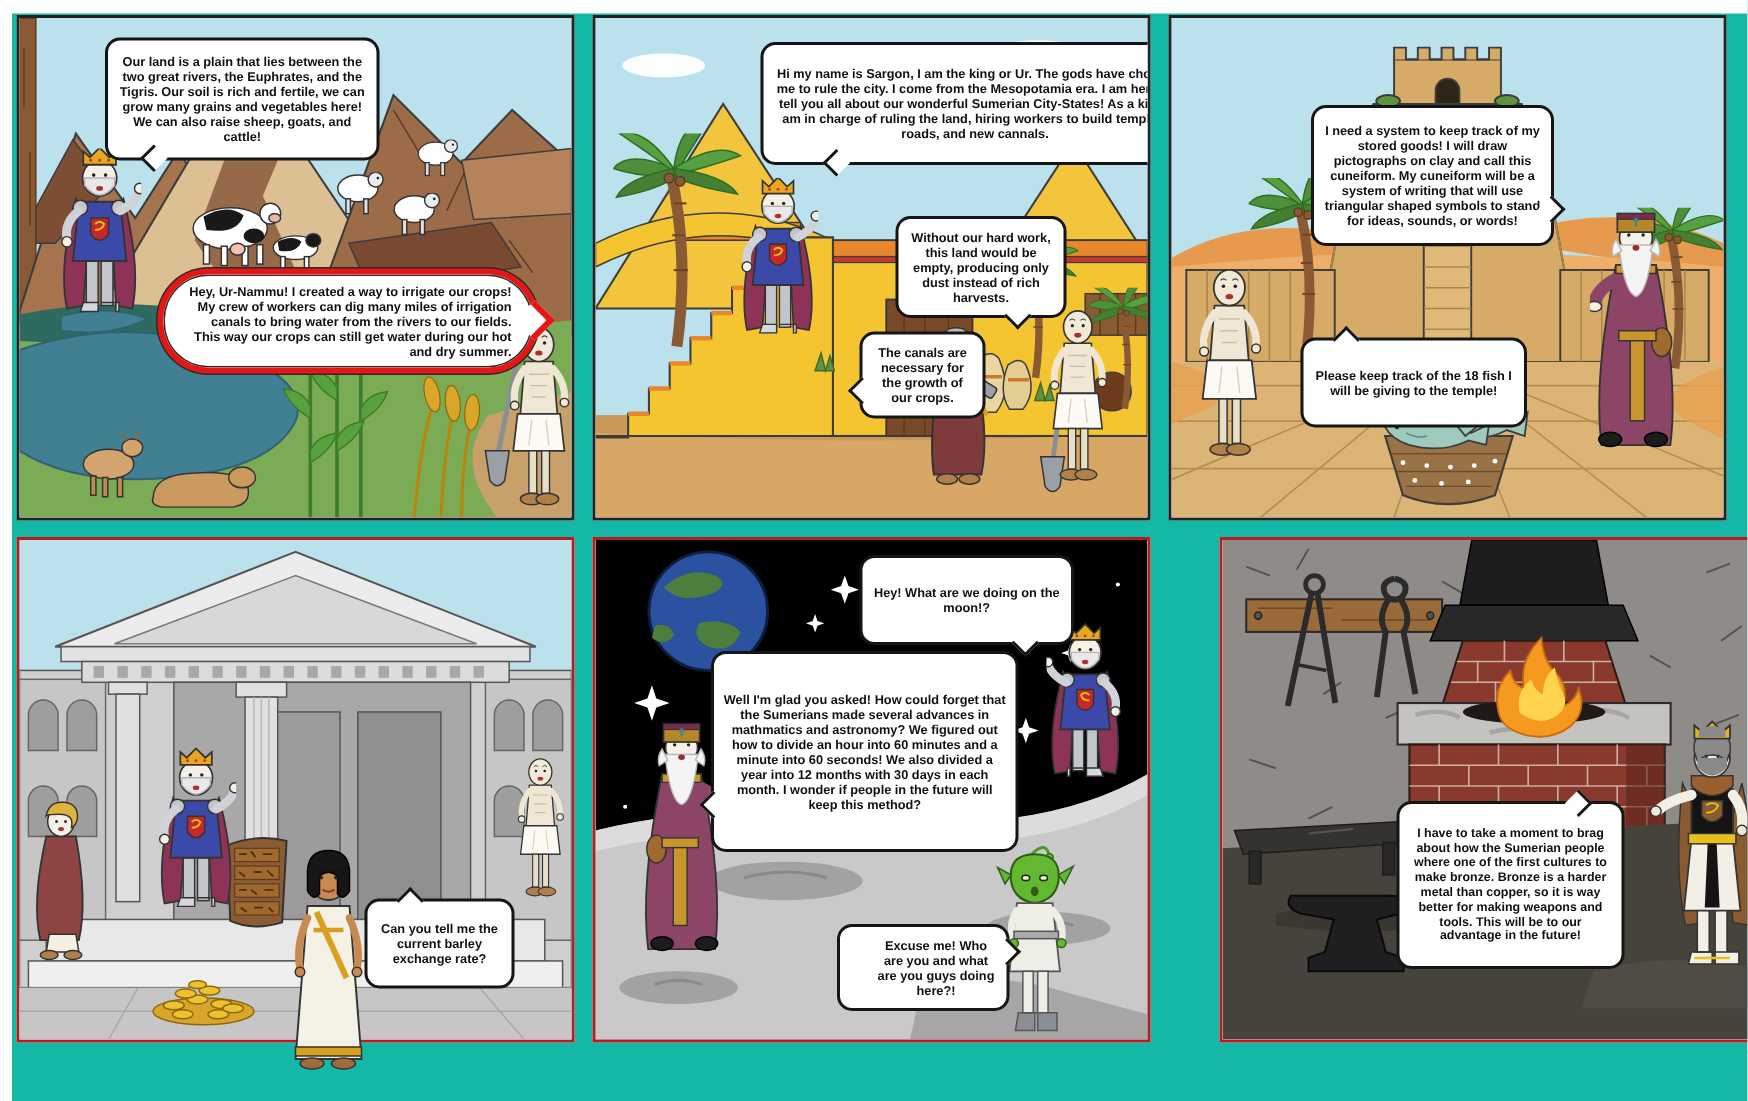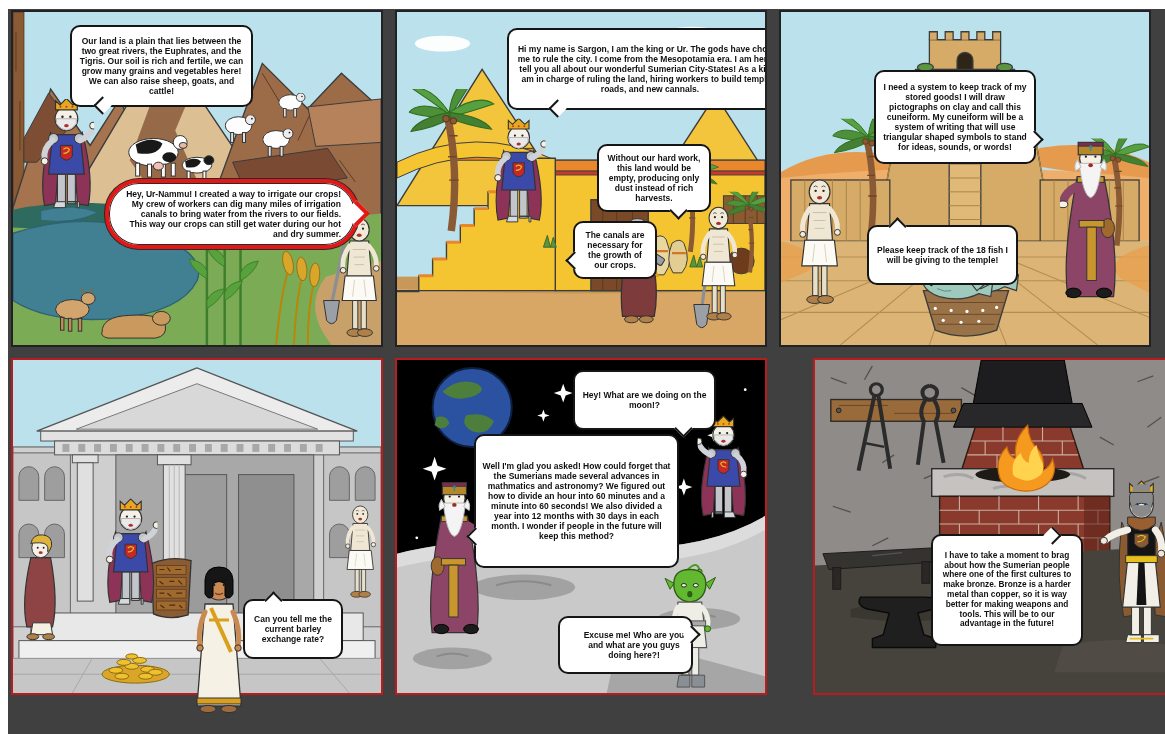--- a/index.html
+++ b/index.html
@@ -1,18 +1,18 @@
 <!DOCTYPE html>
 <html><head>
 <meta charset="utf-8">
 <style>
   html,body{margin:0;padding:0;background:#ffffff;}
   .page{position:relative;width:1165px;height:734px;background:#ffffff;overflow:hidden;
         font-family:"Liberation Sans",sans-serif;}
-  .board{position:absolute;left:8px;top:9px;right:0;bottom:0;background:#404040;}
+  .board{position:absolute;left:8px;top:9px;right:0;bottom:0;background:#14b8a6;}
   .panel{position:absolute;width:372px;height:337px;box-sizing:border-box;overflow:hidden;background:#fff;}
   .row1{border:2px solid #222226;}
   .row2{border:2px solid #b91c1c;}
   .panel svg.scene{position:absolute;left:0;top:0;width:100%;height:100%;z-index:1;}
   #p1{left:3px;top:1px;} #p2{left:387px;top:1px;} #p3{left:771px;top:1px;}
   #p4{left:3px;top:349px;overflow:visible;} #p5{left:387px;top:349px;} #p6{left:771px;top:349px;margin-left:34px;}
   .overflow-char{position:absolute;z-index:6;}
   .bubble{position:absolute;z-index:5;background:#ffffff;border:2px solid #151515;border-radius:10px;
           display:flex;align-items:center;justify-content:center;text-align:center;
           font-weight:bold;color:#101010;font-size:8.5px;line-height:1.18;
@@ -517,21 +517,21 @@
       </g>
     </svg>
     <div class="bubble" style="left:176px;top:10px;width:143px;height:60px;">
       <span class="tail t-br"></span>
       <span>Hey! What are we doing on the moon!?</span>
     </div>
     <div class="bubble" style="left:77px;top:74px;width:205px;height:134px;">
       <span class="tail t-l" style="top:72%"></span>
       <span>Well I'm glad you asked! How could forget that the Sumerians made several advances in mathmatics and astronomy? We figured out how to divide an hour into 60 minutes and a minute into 60 seconds! We also divided a year into 12 months with 30 days in each month. I wonder if people in the future will keep this method?</span>
     </div>
-    <div class="bubble" style="left:161px;top:256px;width:135px;height:58px;padding-left:23px;">
+    <div class="bubble" style="left:161px;top:256px;width:115px;height:58px;padding-left:23px;">
       <span class="tail t-r" style="top:18%"></span>
       <span>Excuse me! Who are you and what are you guys doing here?!</span>
     </div>
   </section>
 
   <section class="panel row2" id="p6">
     <svg class="scene" viewBox="0 0 372 337" preserveAspectRatio="none">
       <rect width="372" height="337" fill="#8f8b88"></rect>
       <g stroke="#4a4642" stroke-width="1.3" fill="none" opacity="0.85">
         <path d="M16,18 l16,6 M58,6 l-8,14 M148,28 l14,8 M326,22 l16,-6 M350,58 l-14,10 M18,148 l18,6 M58,188 l16,-8 M318,148 l18,8 M348,118 l-16,6 M288,78 l14,8 M110,120 l14,-6 M80,96 l-12,8 M230,40 l12,-8 M360,180 l-14,8"></path>

